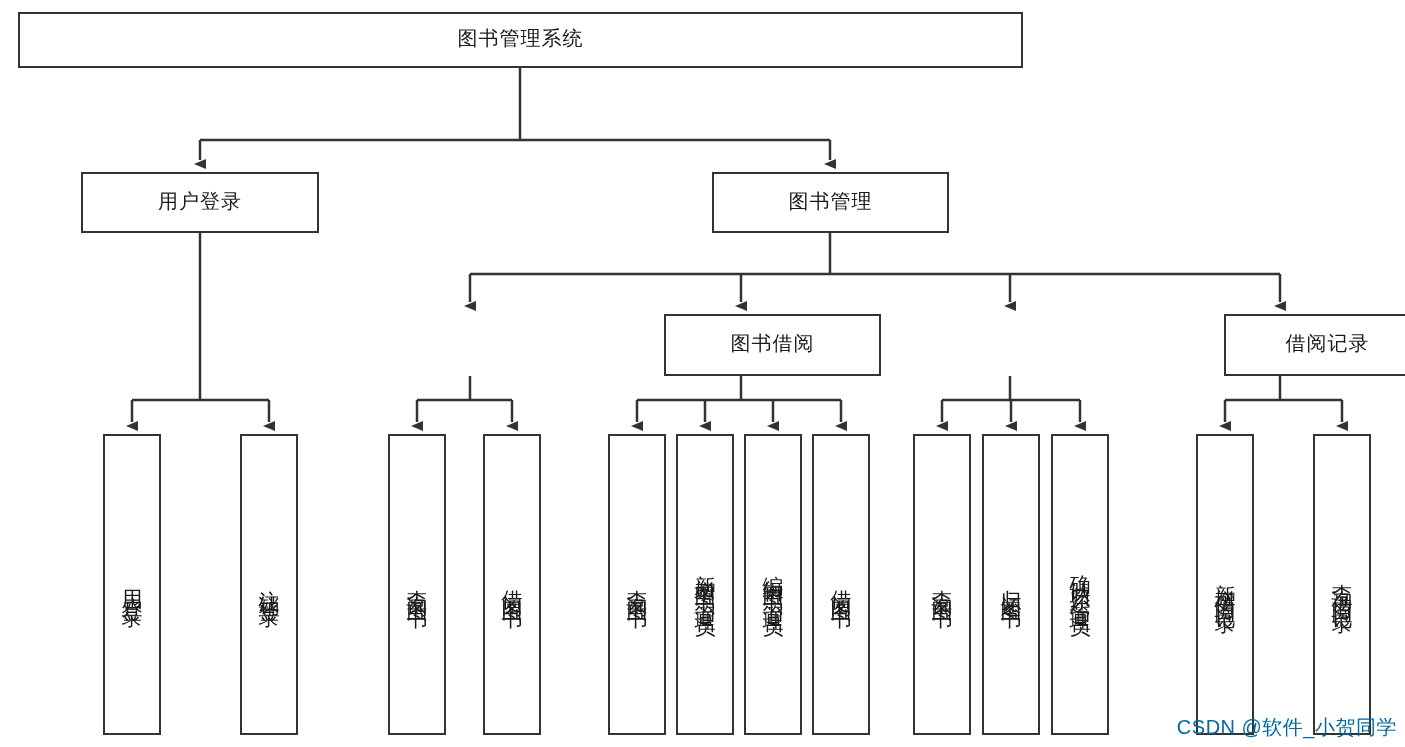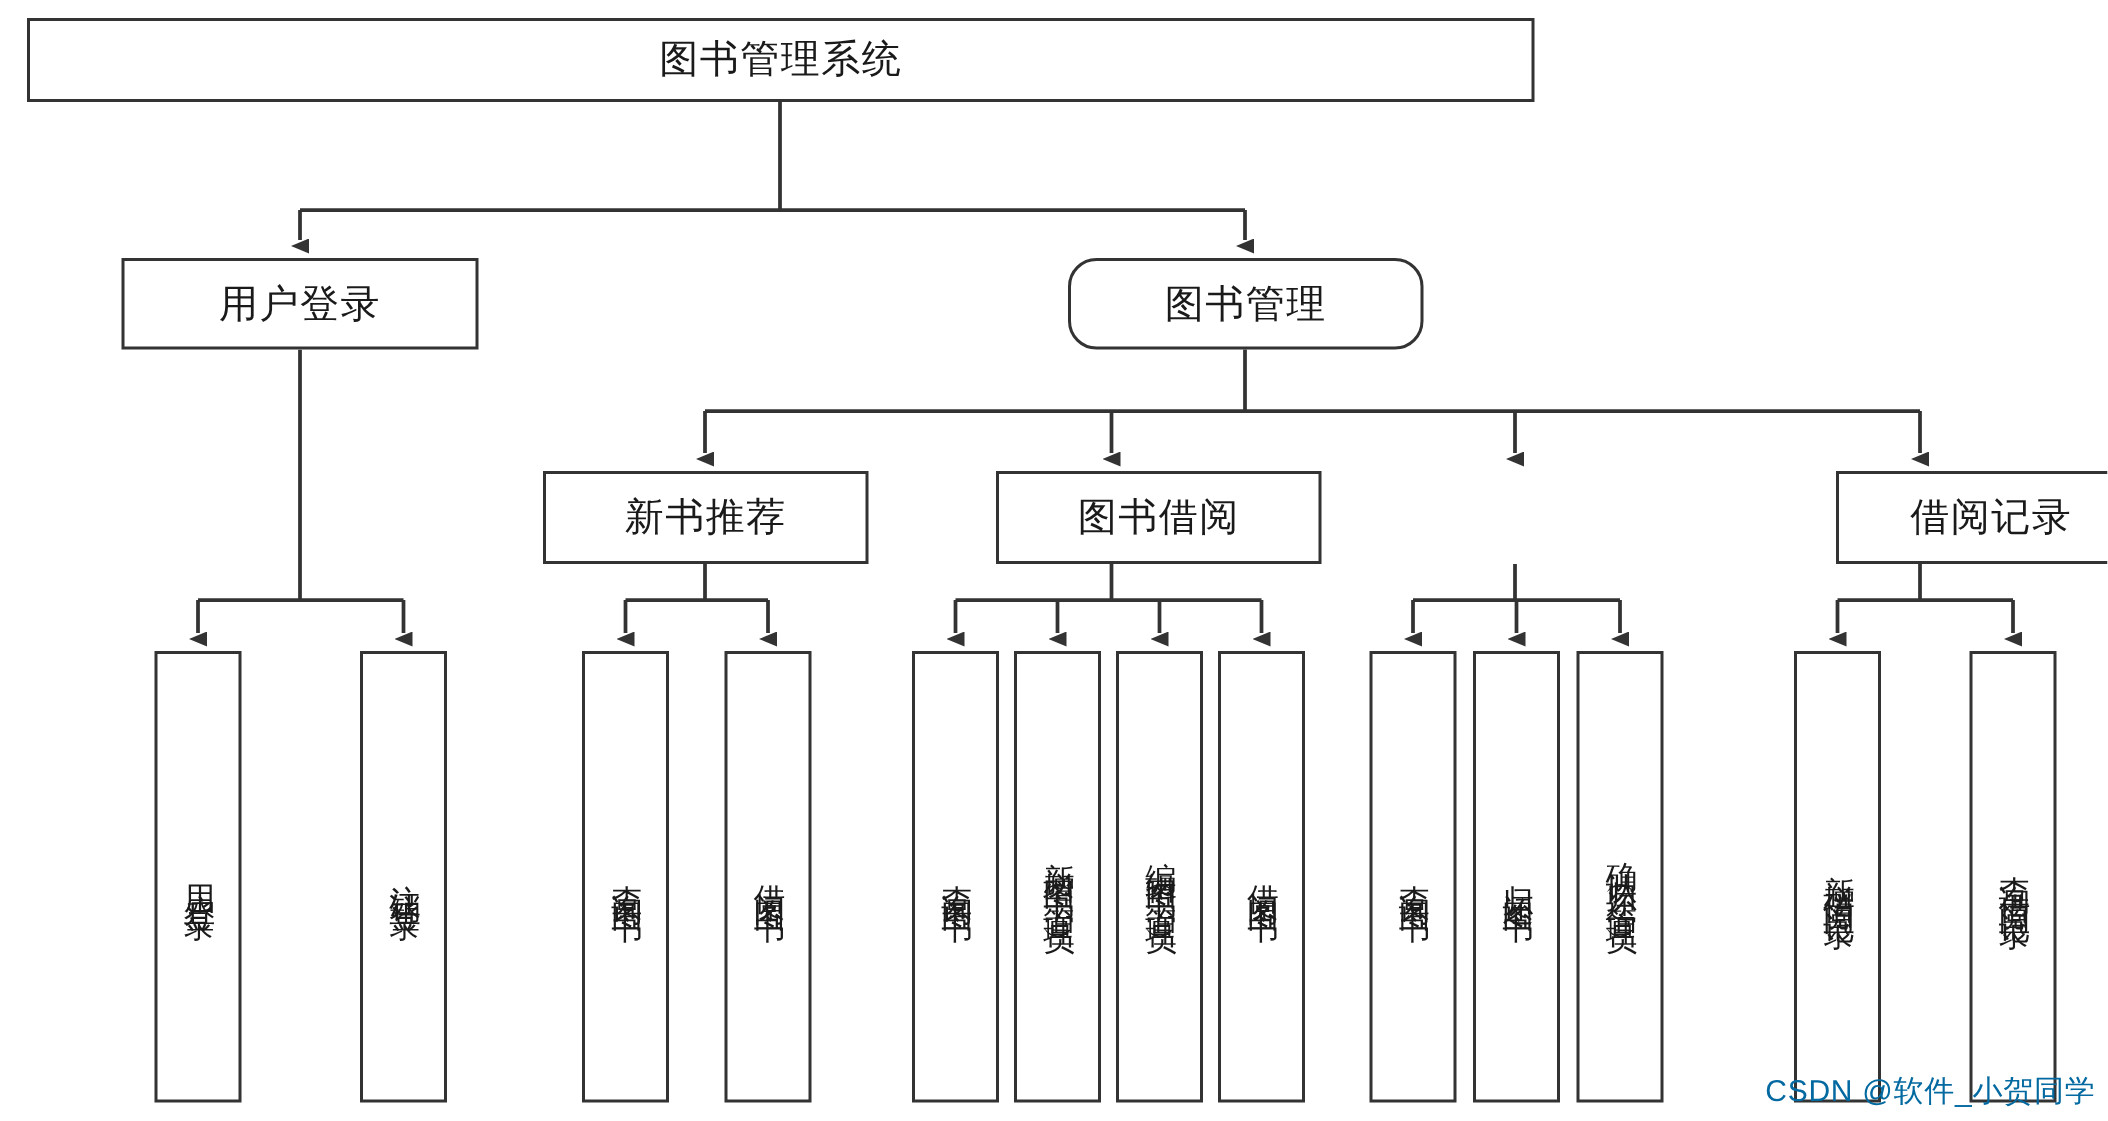--- a/index.html
+++ b/index.html
@@ -30,24 +30,25 @@
     position: absolute;
     box-sizing: border-box;
     background: #ffffff;
     border: 2px solid #333333;
     display: flex;
     align-items: center;
     justify-content: center;
     color: #1a1a1a;
   }
   .node.horiz {
-    font-size: 26px;
+    font-size: 20px;
     letter-spacing: 1px;
     line-height: 1.2;
     white-space: nowrap;
+    font-family: Liberation Mono, monospace;
   }
   .node.vert {
     writing-mode: vertical-rl;
     text-orientation: upright;
     font-size: 21px;
     letter-spacing: 6px;
     line-height: 1.15;
     padding: 6px 0;
   }
   .node.vert .node-label {
@@ -125,27 +126,24 @@
     </g>
   </svg>
 
   <div class="node horiz" style="left:18px; top:12px; width:1005px; height:56px;">
     <span class="node-label">图书管理系统</span>
   </div>
 
   <div class="node horiz" style="left:81px; top:172px; width:238px; height:61px;">
     <span class="node-label">用户登录</span>
   </div>
-  <div class="node horiz" style="left:712px; top:172px; width:237px; height:61px;border-radius:19px;">
+  <div class="node horiz" style="left:712px; top:172px; width:237px; height:61px;">
     <span class="node-label">图书管理</span>
   </div>
 
-  <div class="node horiz" style="left:362px; top:314px; width:217px; height:62px;">
-    <span class="node-label">新书推荐</span>
-  </div>
   <div class="node horiz" style="left:664px; top:314px; width:217px; height:62px;">
     <span class="node-label">图书借阅</span>
   </div>
   <div class="node horiz" style="left:1224px; top:314px; width:207px; height:62px;">
     <span class="node-label">借阅记录</span>
   </div>
 
   <div class="node vert" style="left:103px; top:434px; width:58px; height:301px;">
     <span class="node-label">用户登录</span>
   </div>

